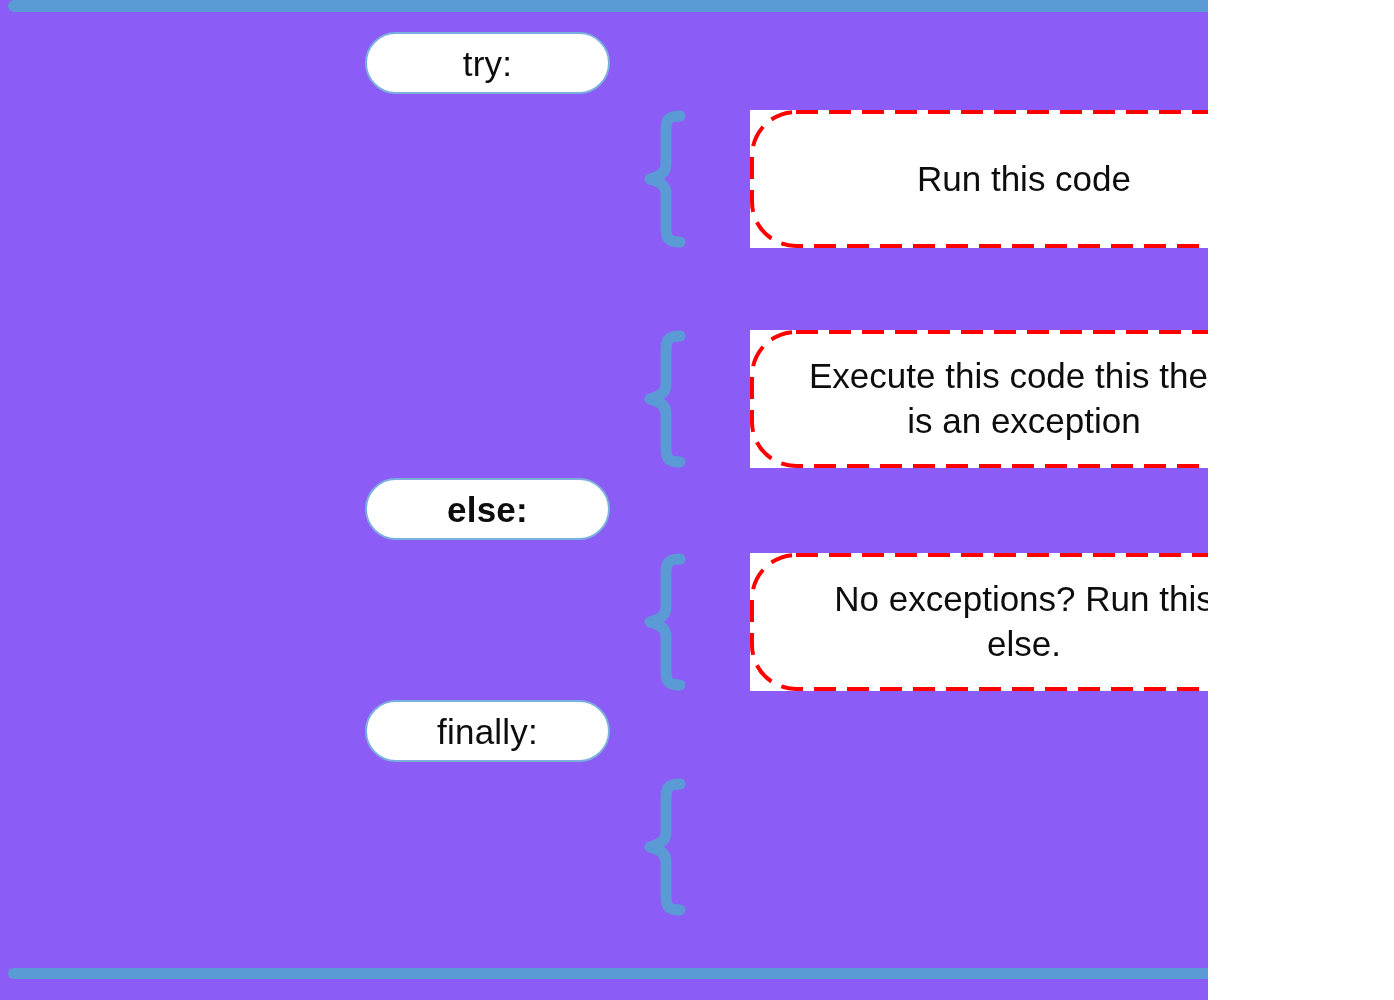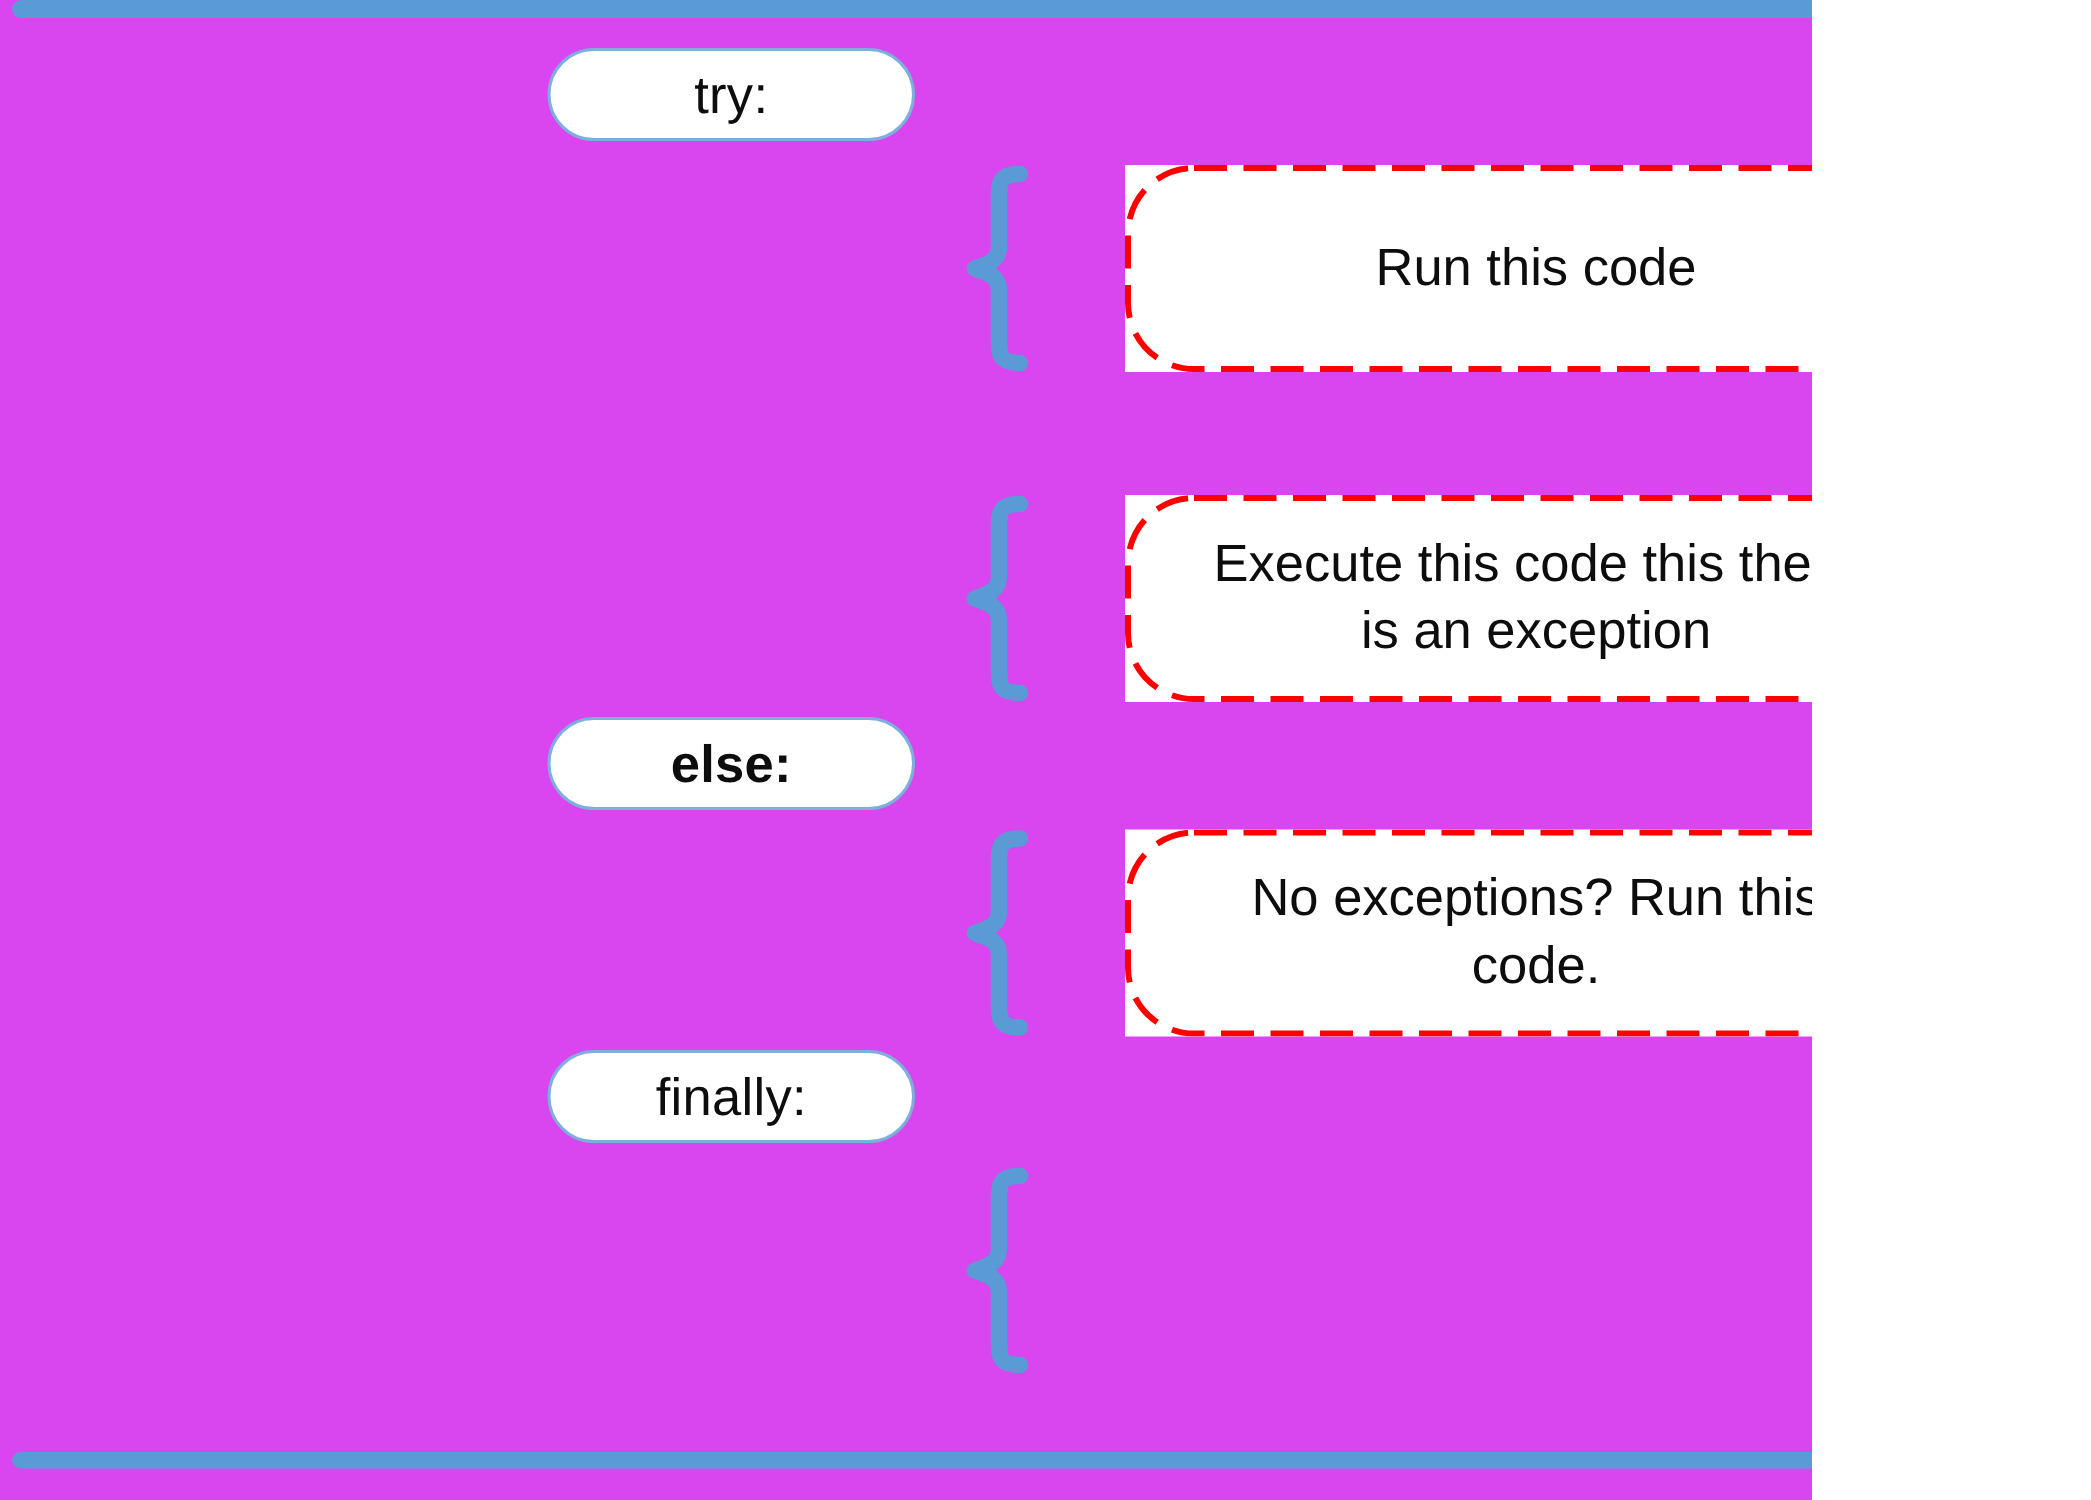--- a/index.html
+++ b/index.html
@@ -4,21 +4,21 @@
 <style>
   html, body {
     margin: 0;
     padding: 0;
     background: #ffffff;
   }
   #canvas {
     position: relative;
     width: 1208px;
     height: 1000px;
-    background: #d946ef;
+    background: #8b5cf6;
     overflow: hidden;
     font-family: "Liberation Sans", sans-serif;
   }
 
   
   .rule {
     position: absolute;
     background: #5B9BD5;
     border-radius: 6px;
   }
@@ -148,21 +148,21 @@
   </div>
   <div class="brace" style="top:553px;">
     <svg width="56" height="138" viewBox="0 0 56 138" aria-hidden="true">
       <path d="M44 6 C30 6 30 12 30 22 L30 54 C30 63 24 66 14 69 C24 72 30 75 30 84 L30 116 C30 126 30 132 44 132" fill="none" stroke="#5B9BD5" stroke-width="11" stroke-linecap="round" stroke-linejoin="round"></path>
     </svg>
   </div>
   <div class="dashbox" style="top:553px;">
     <svg class="dash-frame" viewBox="0 0 548 138" preserveAspectRatio="none" aria-hidden="true">
       <rect x="2" y="2" width="544" height="134" rx="44" ry="44"></rect>
     </svg>
-    <div class="dashbox-text">No exceptions? Run this code.</div>
+    <div class="dashbox-text">No exceptions? Run this else.</div>
   </div>
 
   <div class="pill" style="top:700px;">
     <span class="pill-label">finally:</span>
   </div>
   <div class="brace" style="top:778px;">
     <svg width="56" height="138" viewBox="0 0 56 138" aria-hidden="true">
       <path d="M44 6 C30 6 30 12 30 22 L30 54 C30 63 24 66 14 69 C24 72 30 75 30 84 L30 116 C30 126 30 132 44 132" fill="none" stroke="#5B9BD5" stroke-width="11" stroke-linecap="round" stroke-linejoin="round"></path>
     </svg>
   </div>

